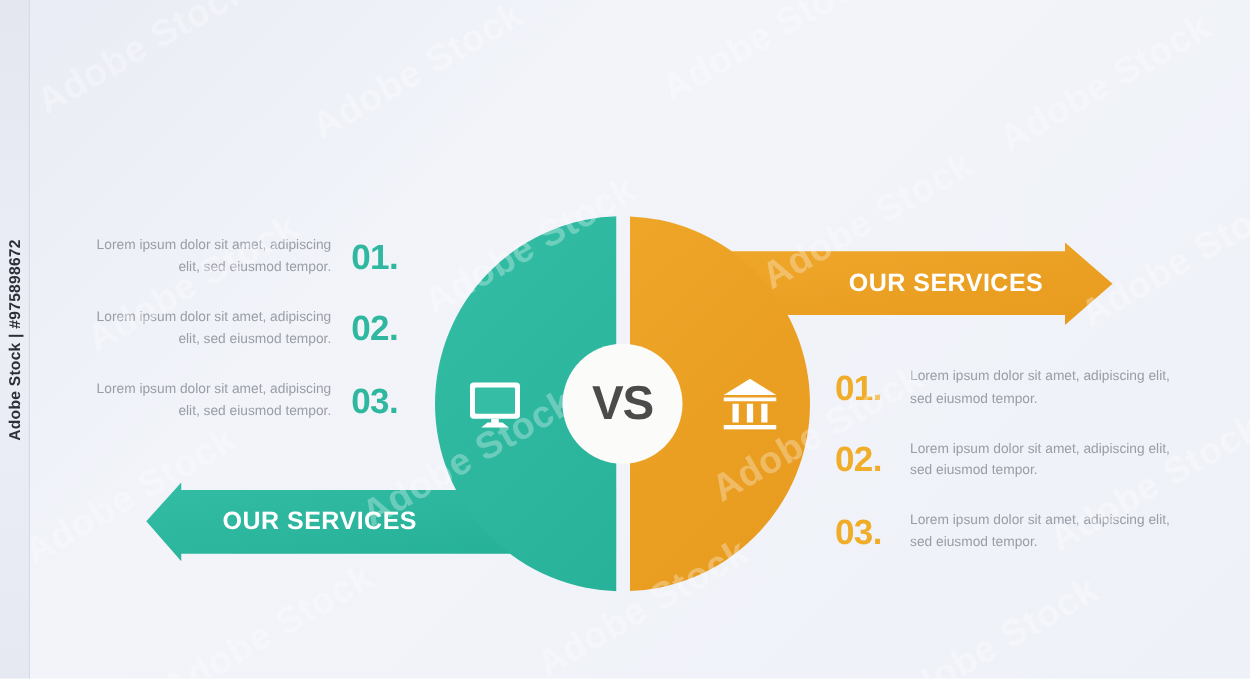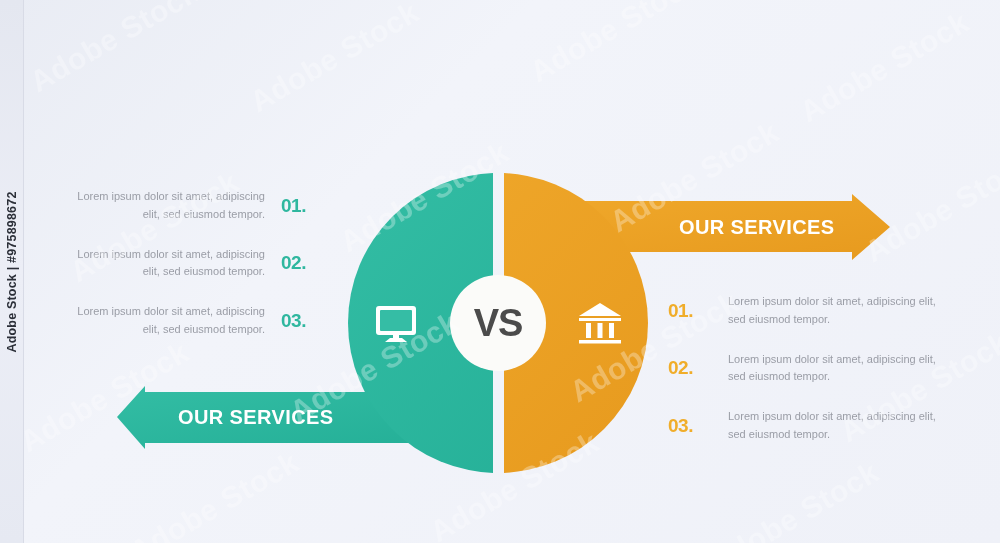--- a/index.html
+++ b/index.html
@@ -157,21 +157,21 @@
 
   .item-text {
     font-size: 11px;
     line-height: 1.62;
     color: #9a9da6;
   }
   .item-text-left  { text-align: right; width: 204px; }
   .item-text-right { text-align: left;  width: 214px; }
 
   .item-num {
-    font-size: 19px;
+    font-size: 28px;
     font-weight: bold;
     letter-spacing: -0.5px;
   }
   .num-left  { color: #2fb79f; margin-left: 16px; width: 44px; text-align: left; }
   .num-right { color: #f0ad2a; margin-right: 16px; width: 44px; text-align: left; }
 </style>
 </head>
 <body>
 
 <div class="stage">

